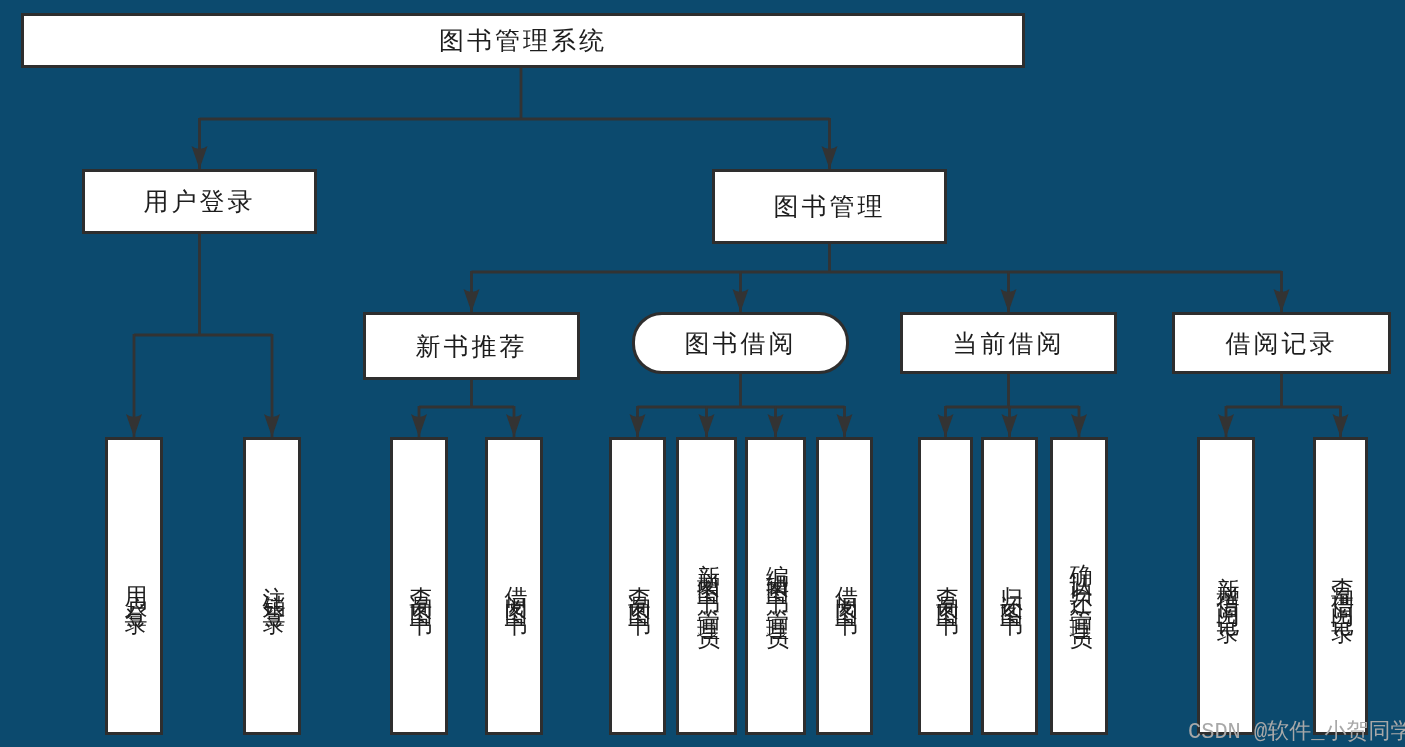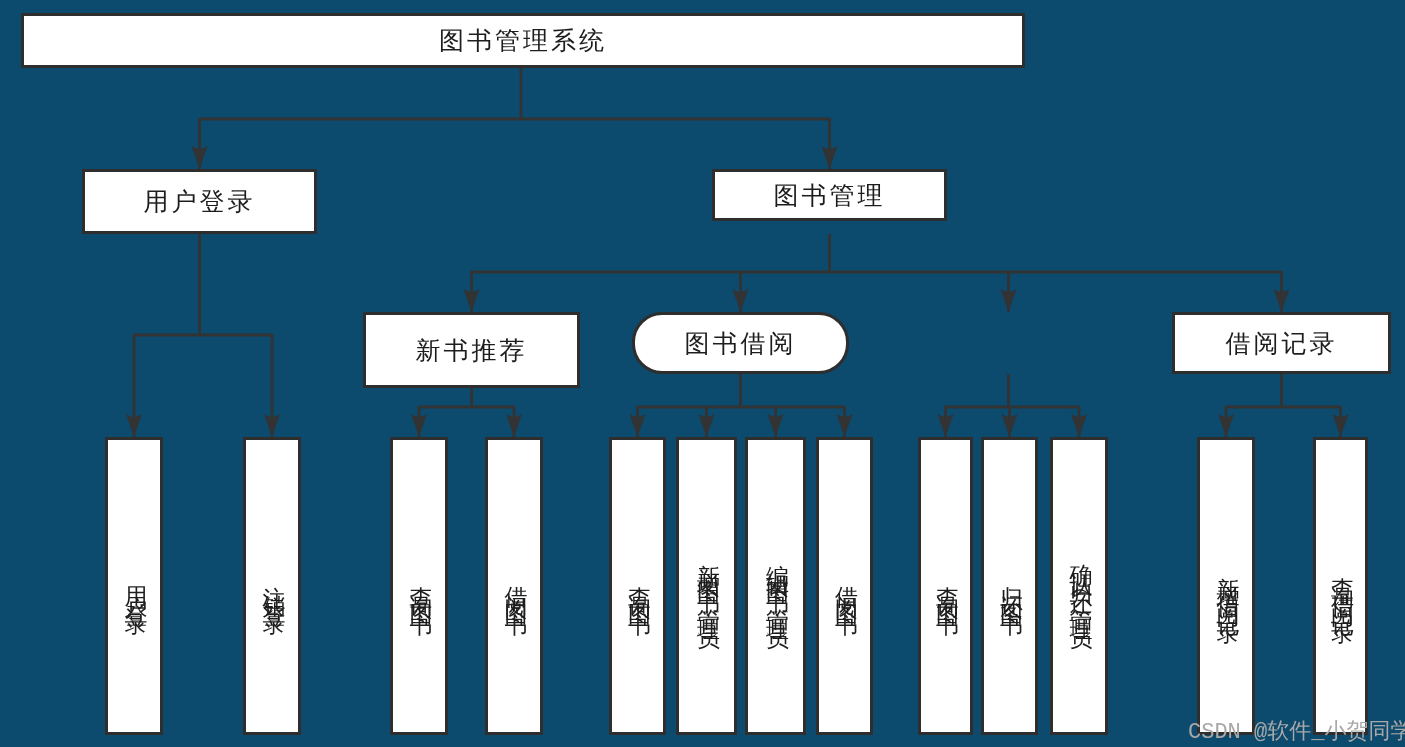--- a/index.html
+++ b/index.html
@@ -118,29 +118,32 @@
     </g>
   </svg>
 
   <div class="node" style="left:21px; top:13px; width:1004px; height:55px;">
     <span class="hlabel">图书管理系统</span>
   </div>
 
   <div class="node" style="left:82px; top:169px; width:235px; height:65px;">
     <span class="hlabel">用户登录</span>
   </div>
-  <div class="node" style="left:712px; top:169px; width:235px; height:52px;text-align:right;">
+  <div class="node" style="left:712px; top:169px; width:235px; height:75px;text-align:right;">
     <span class="hlabel">图书管理</span>
   </div>
 
-  <div class="node" style="left:363px; top:312px; width:217px; height:76px;">
+  <div class="node" style="left:363px; top:312px; width:217px; height:68px;">
     <span class="hlabel">新书推荐</span>
   </div>
   <div class="node" style="left:632px; top:312px; width:217px; height:62px;border-radius:30px;">
     <span class="hlabel">图书借阅</span>
+  </div>
+  <div class="node" style="left:900px; top:312px; width:217px; height:62px;">
+    <span class="hlabel">当前借阅</span>
   </div>
   <div class="node" style="left:1172px; top:312px; width:219px; height:62px;">
     <span class="hlabel">借阅记录</span>
   </div>
 
   <div class="node" style="left:105px; top:437px; width:58px; height:298px;">
     <span class="vlabel">用户登录</span>
   </div>
   <div class="node" style="left:243px; top:437px; width:58px; height:298px;">
     <span class="vlabel">注销登录</span>

